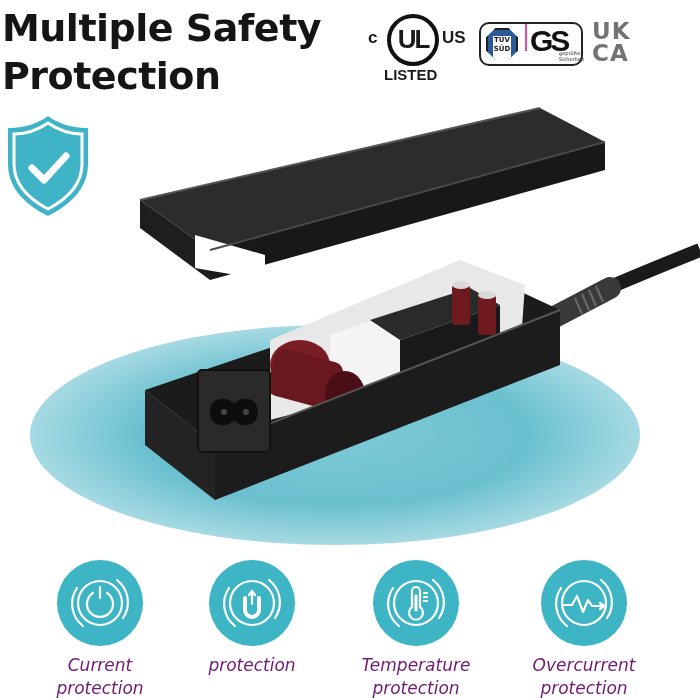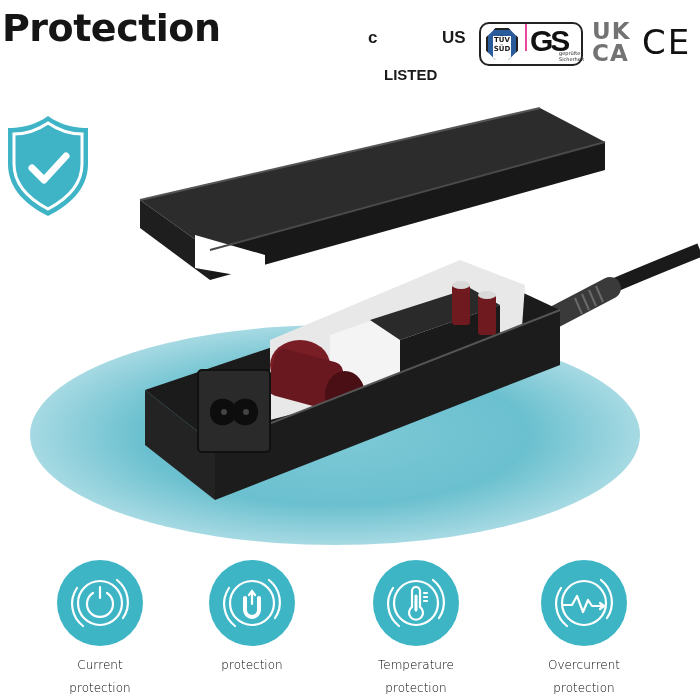--- a/index.html
+++ b/index.html
@@ -34,32 +34,36 @@
 
   .shield { position: absolute; left: 4px; top: 114px; width: 88px; height: 104px; }
 
   .scene { position: absolute; left: 0; top: 100px; width: 700px; height: 450px; }
   .glow { position: absolute; left: 30px; top: 225px; width: 610px; height: 220px; border-radius: 50%; background: radial-gradient(ellipse at center, #7ec9d7 0%, #6bc0cf 45%, #a9dbe4 72%, rgba(255,255,255,0) 74%); }
 
   .icons { position: absolute; left: 0; top: 560px; width: 700px; height: 140px; }
   .feat { position: absolute; top: 0; width: 160px; text-align: center; }
   .circle { margin: 0 auto; width: 86px; height: 86px; border-radius: 50%; background: #3db5c5; position: relative; }
   .circle svg { position: absolute; left: 0; top: 0; }
-  .label { margin-top: 8px; font-size: 12px; line-height: 23px; color: #000000; font-family: "DejaVu Sans", sans-serif; font-weight: 300; }
+  .label { margin-top: 8px; font-size: 17px; line-height: 23px; color: #701a75; font-family: "DejaVu Sans", sans-serif; font-weight: 300; font-style: italic; }
 </style>
 </head>
 <body>
 
 <div class="title">
+  <span>Multiple Safety</span>
   <span>Protection</span>
 </div>
 
 <div class="certs">
   <div class="ul">
     <span class="c">c</span>
+    <div class="ring">
+      <div class="ul-text">UL</div>
+    </div>
     <span class="us">US</span>
     <span class="listed">LISTED</span>
   </div>
 
   <div class="tuvgs">
     <div class="tuv">
       <div class="inner">
         <div>TÜV</div>
         <div>SÜD</div>
       </div>
@@ -70,21 +74,20 @@
         <div>geprüfte</div>
         <div>Sicherheit</div>
       </div>
     </div>
   </div>
 
   <div class="ukca">
     <div>UK</div>
     <div>CA</div>
   </div>
-  <div class="ce">CE</div>
 </div>
 
 <div class="shield">
   <svg width="88" height="104" viewBox="0 0 88 104">
     <path d="M44 2 C30 12 16 14 4 14 L4 50 C4 76 24 92 44 102 C64 92 84 76 84 50 L84 14 C72 14 58 12 44 2 Z" fill="#3fb4c6"></path>
     <path d="M44 9 C31 18 19 20 10 20 L10 50 C10 72 27 86 44 95 C61 86 78 72 78 50 L78 20 C69 20 57 18 44 9 Z" fill="none" stroke="#ffffff" stroke-width="3"></path>
     <path d="M28 54 L40 66 L62 42" fill="none" stroke="#ffffff" stroke-width="7" stroke-linecap="round" stroke-linejoin="round"></path>
   </svg>
 </div>
 

